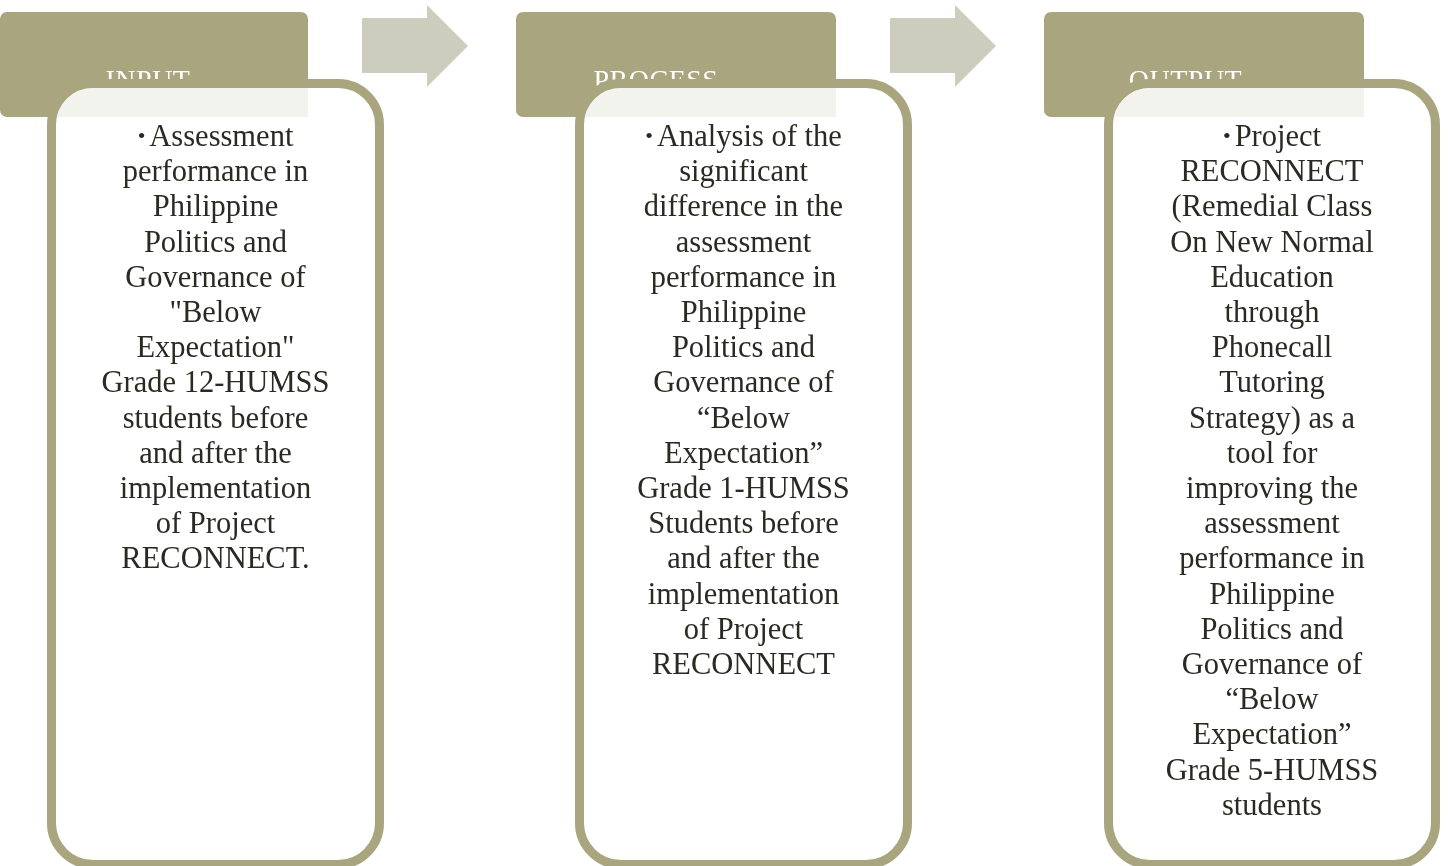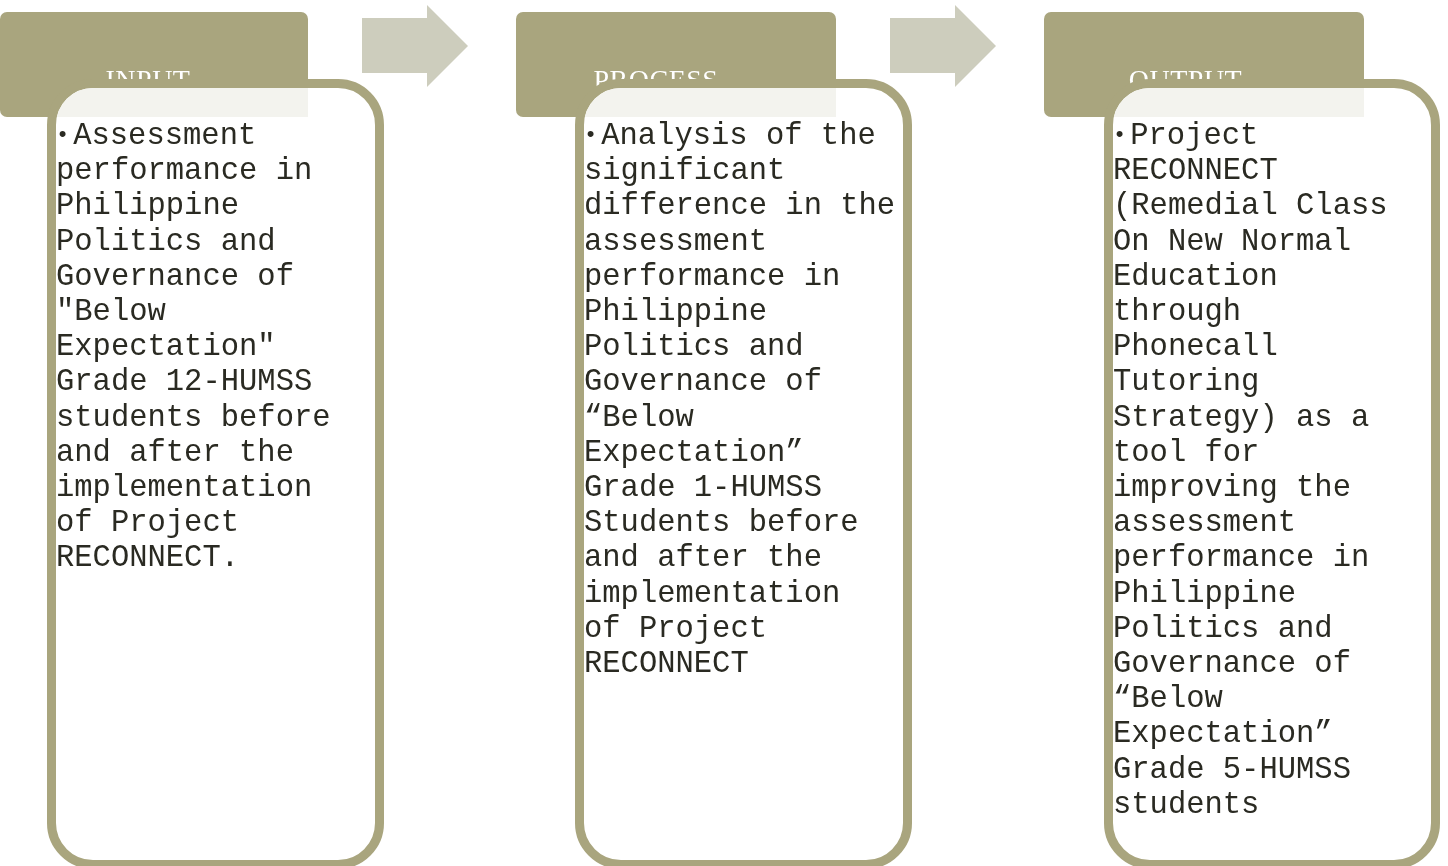--- a/index.html
+++ b/index.html
@@ -26,22 +26,22 @@
     border-radius: 46px;
     background: #ffffff;
     overflow: hidden;
   }
   .box-tint {
     position: absolute; left: 0; top: 0; height: 29px;
     background: #f3f3ee;
   }
   .box-text {
     position: absolute; left: 0; right: 0; top: 30px;
-    text-align: left; color: #2a2a22;
-    font-family: Liberation Mono, monospace;
+    text-align: center; color: #2a2a22;
+    font-family: Liberation Serif, serif;
     font-size: 30.5px; line-height: 35.2px;
     white-space: pre-line;
   }
   .bullet { font-size: 22px; vertical-align: 3px; margin-right: 4px; }
   .arrow { position: absolute; top: 5px; width: 106px; height: 82px; }
 </style>
 </head>
 <body>
 
 <div style="--accent:#a9a57e;">

